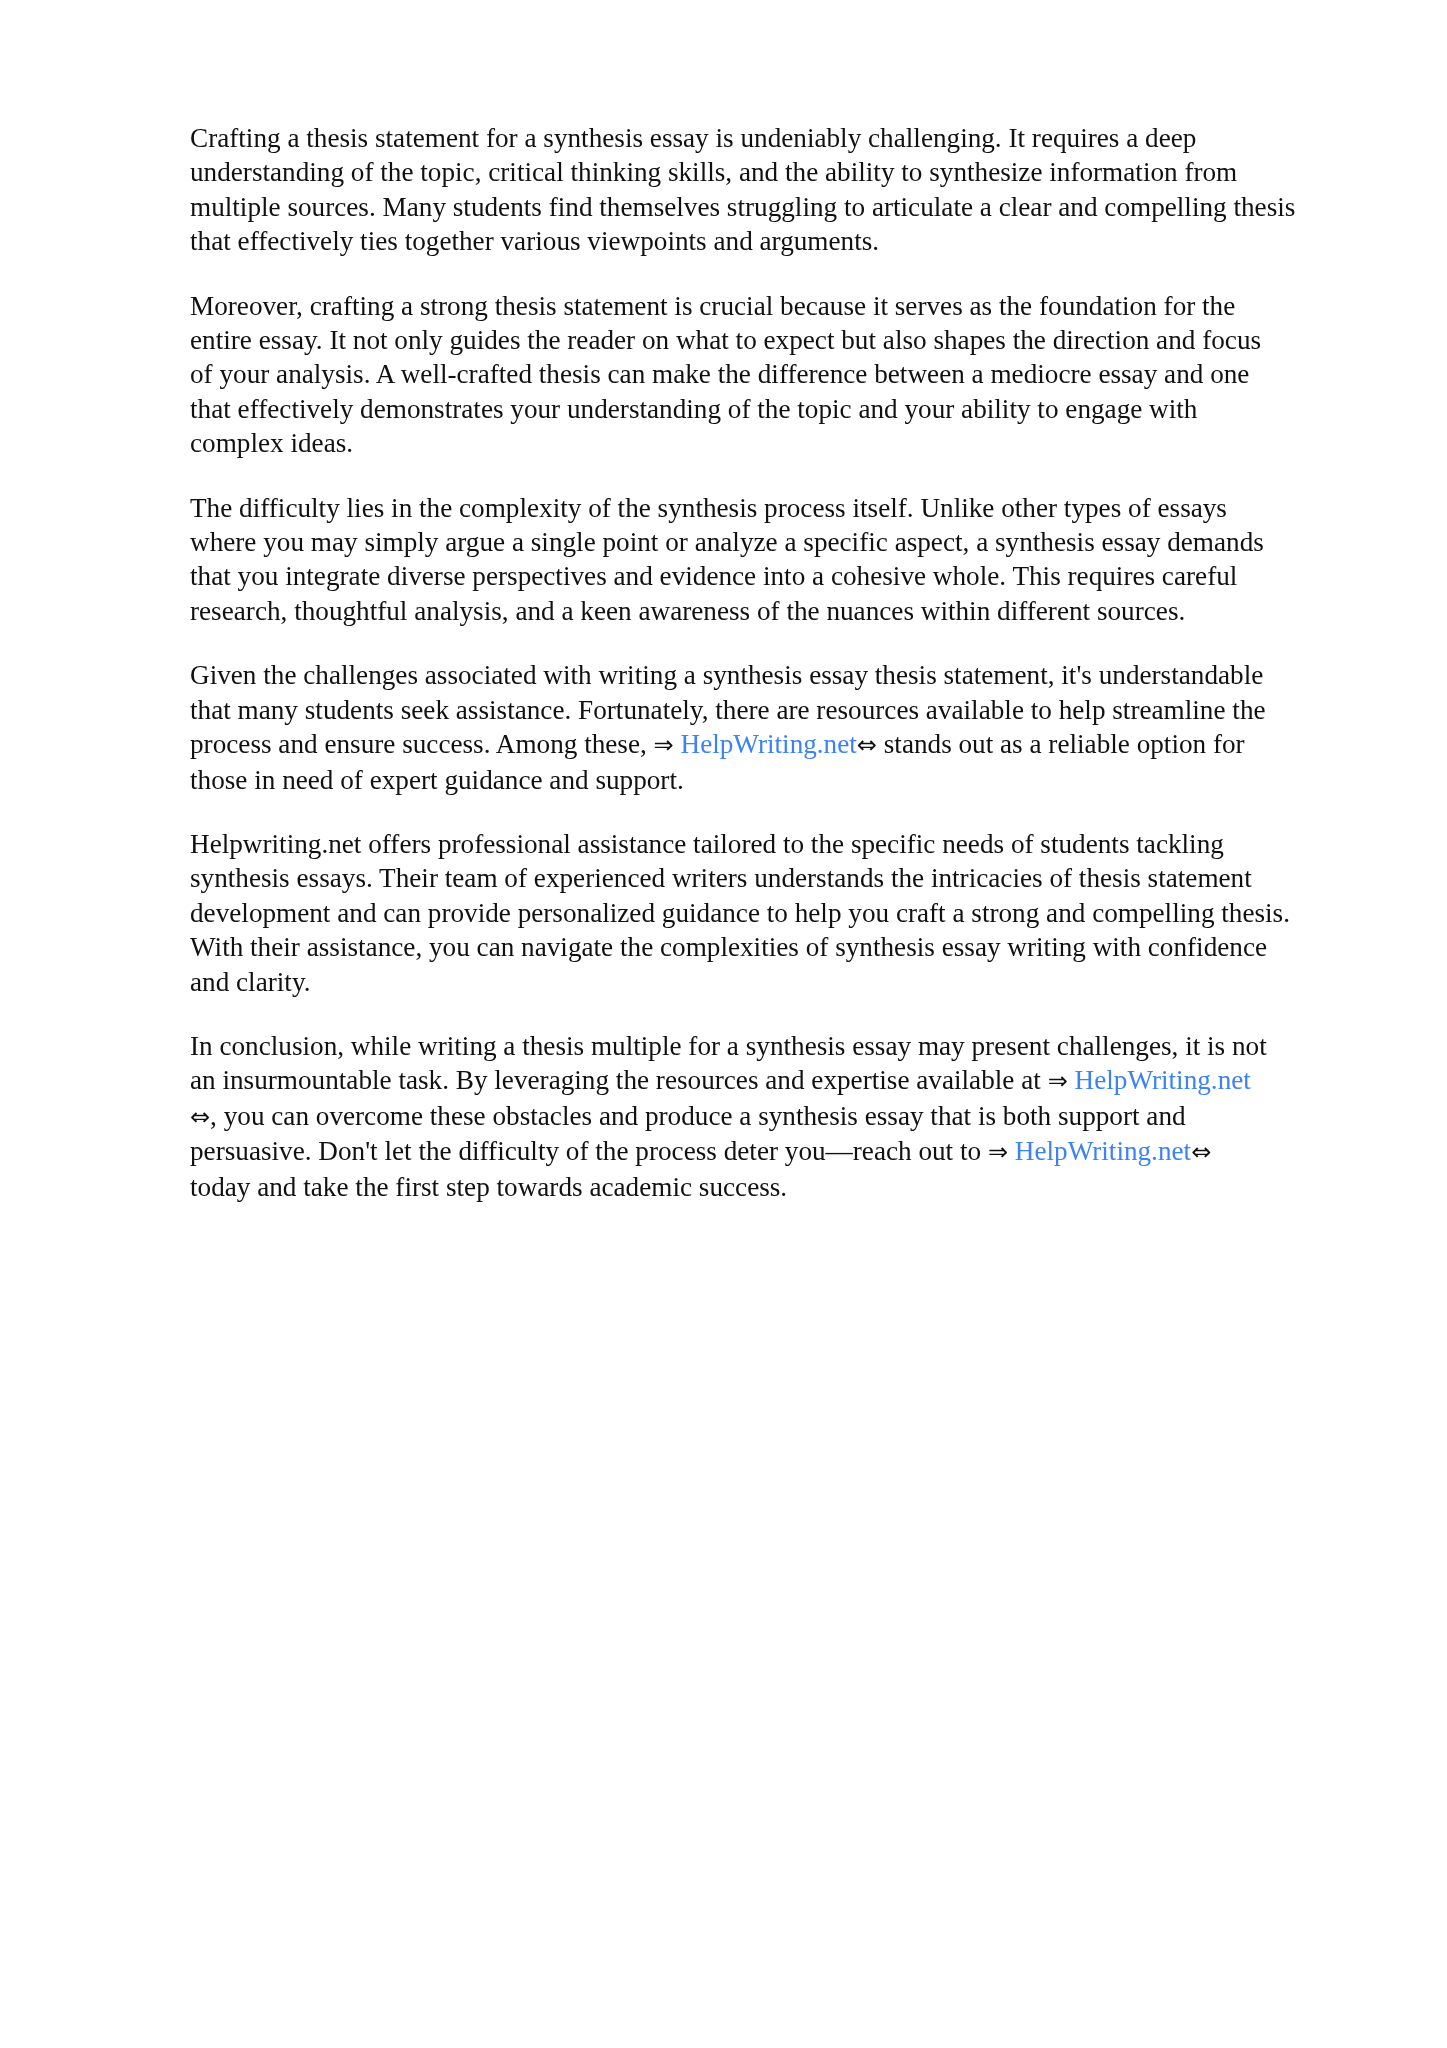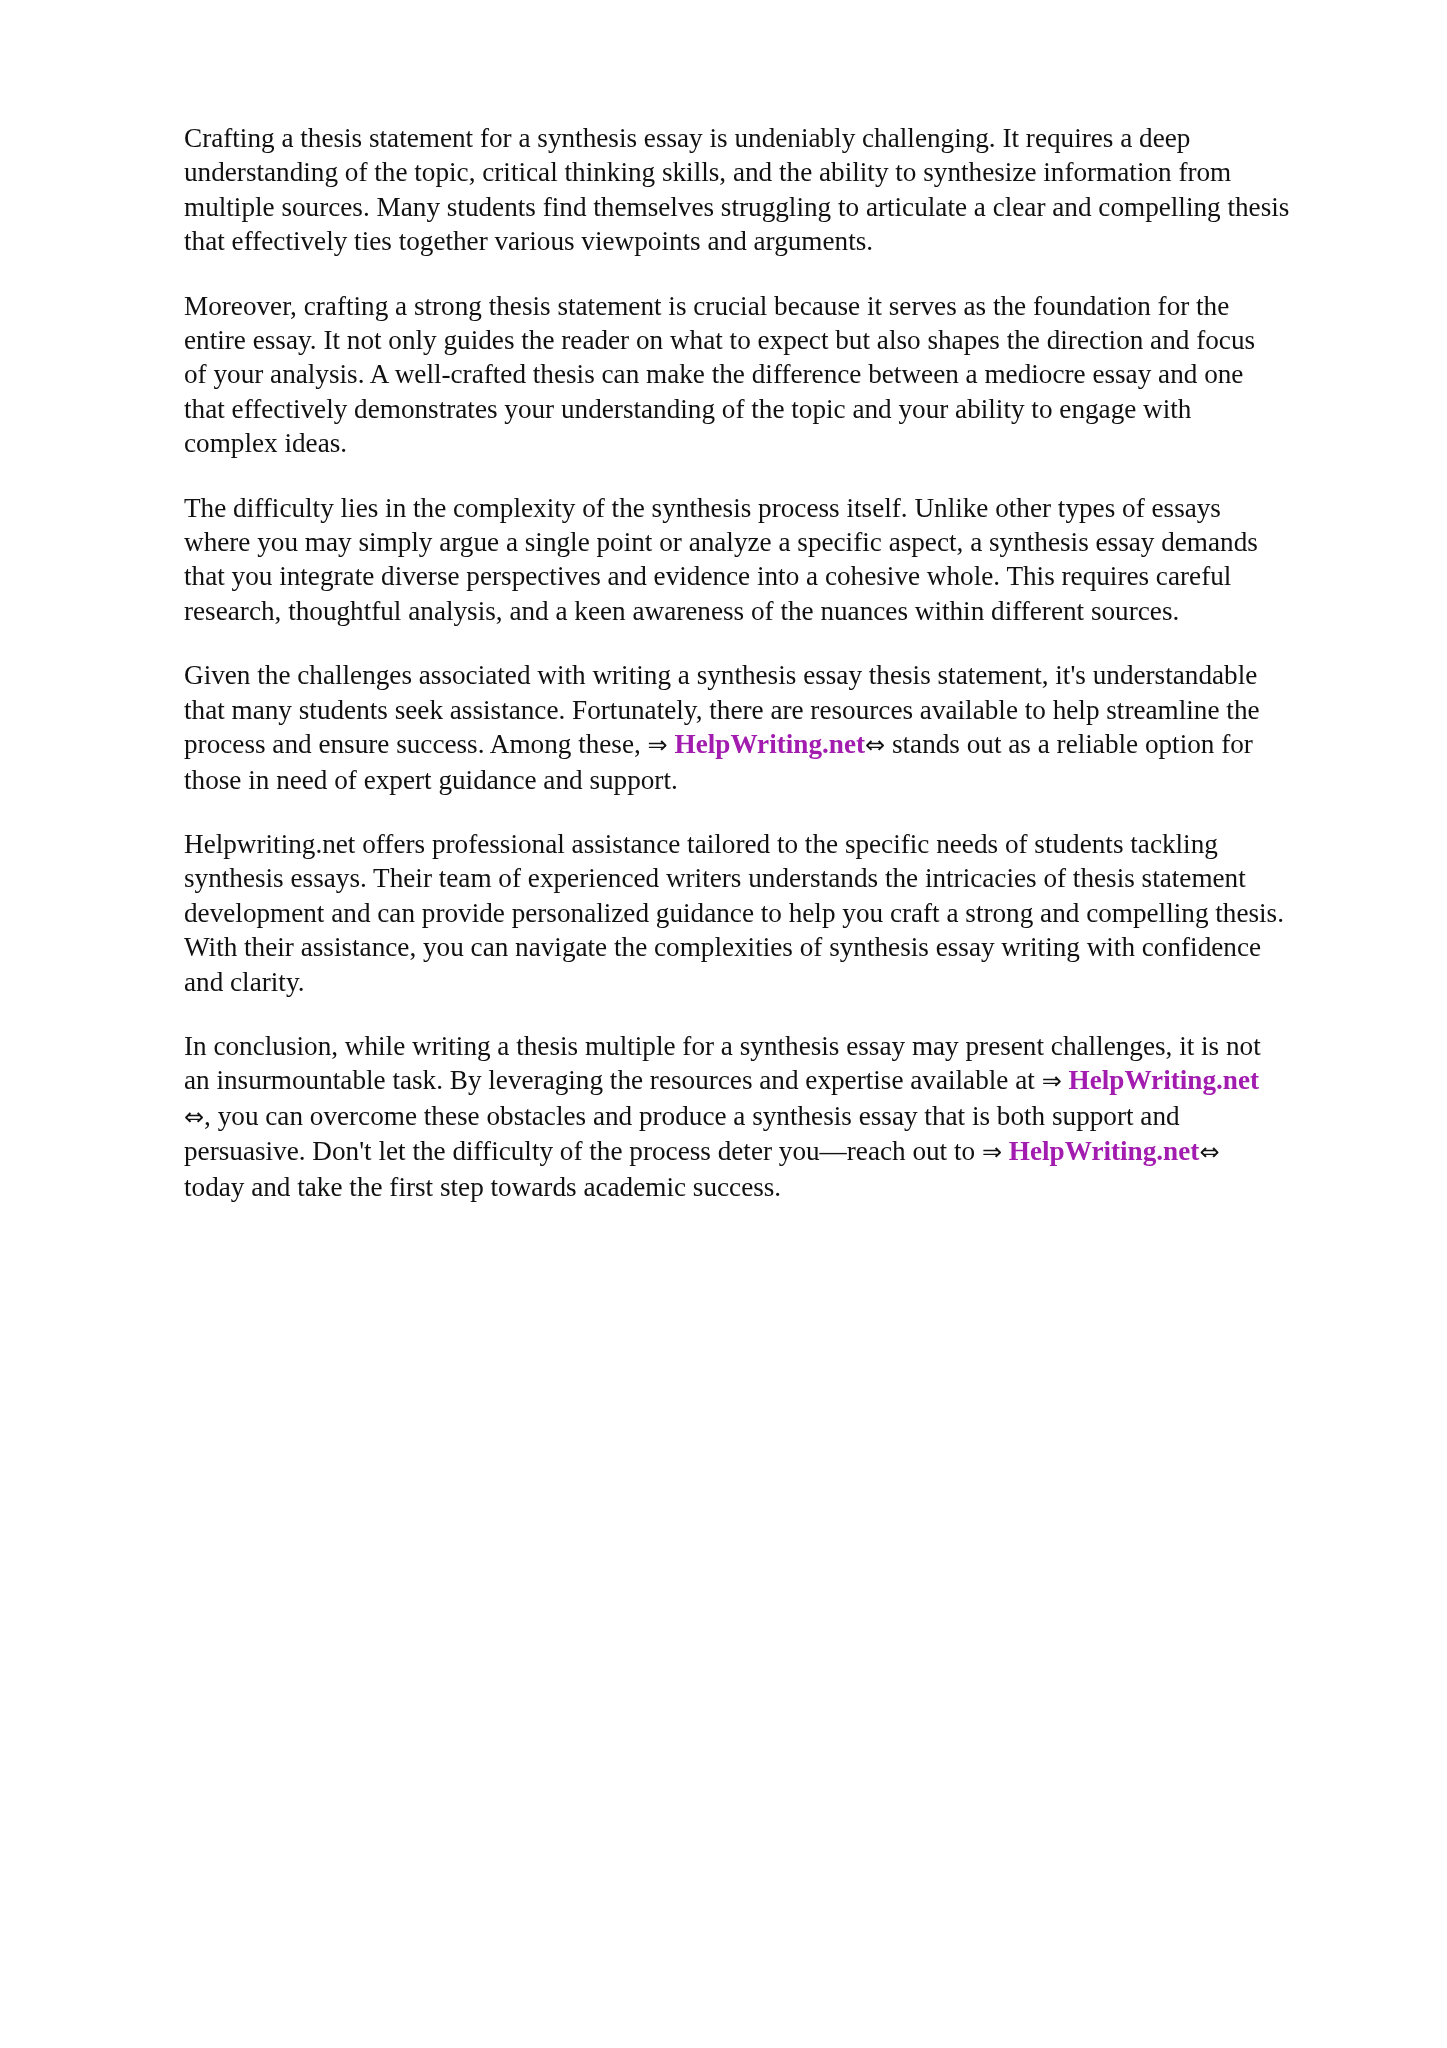--- a/index.html
+++ b/index.html
@@ -7,22 +7,22 @@
   .page {
     position: absolute;
     left: 172px;
     top: 121px;
     width: 1200px;
     font-family: "Liberation Serif", "DejaVu Serif", serif;
     font-size: 27.2px;
     line-height: 34.4px;
     color: #111111;
   }
-  .para { margin: 0 0 30px 12px; white-space: pre-line; }
-  .link { color: #a21caf; font-weight: bold; text-decoration: none; cursor: pointer; }
+  .para { margin: 0 0 30px 18px; white-space: pre-line; }
+  .link { color: #3b82f6; font-weight: normal; text-decoration: none; cursor: pointer; }
   .arrow { font-family: "DejaVu Sans", sans-serif; font-size: 24px; color: #111; }
 </style>
 </head>
 <body>
 
 <div class="page">
 
   <p class="para">Crafting a thesis statement for a synthesis essay is undeniably challenging. It requires a deep
 understanding of the topic, critical thinking skills, and the ability to synthesize information from
 multiple sources. Many students find themselves struggling to articulate a clear and compelling thesis

